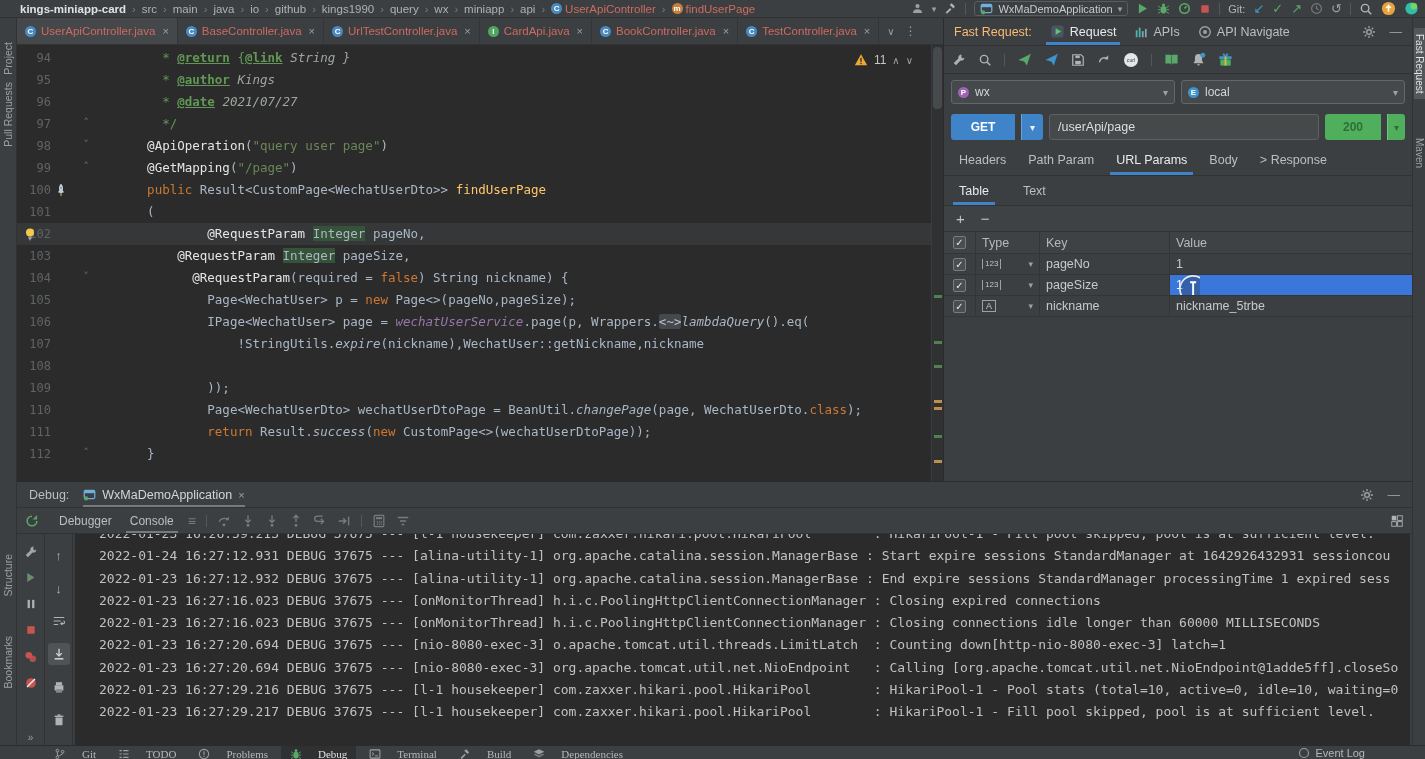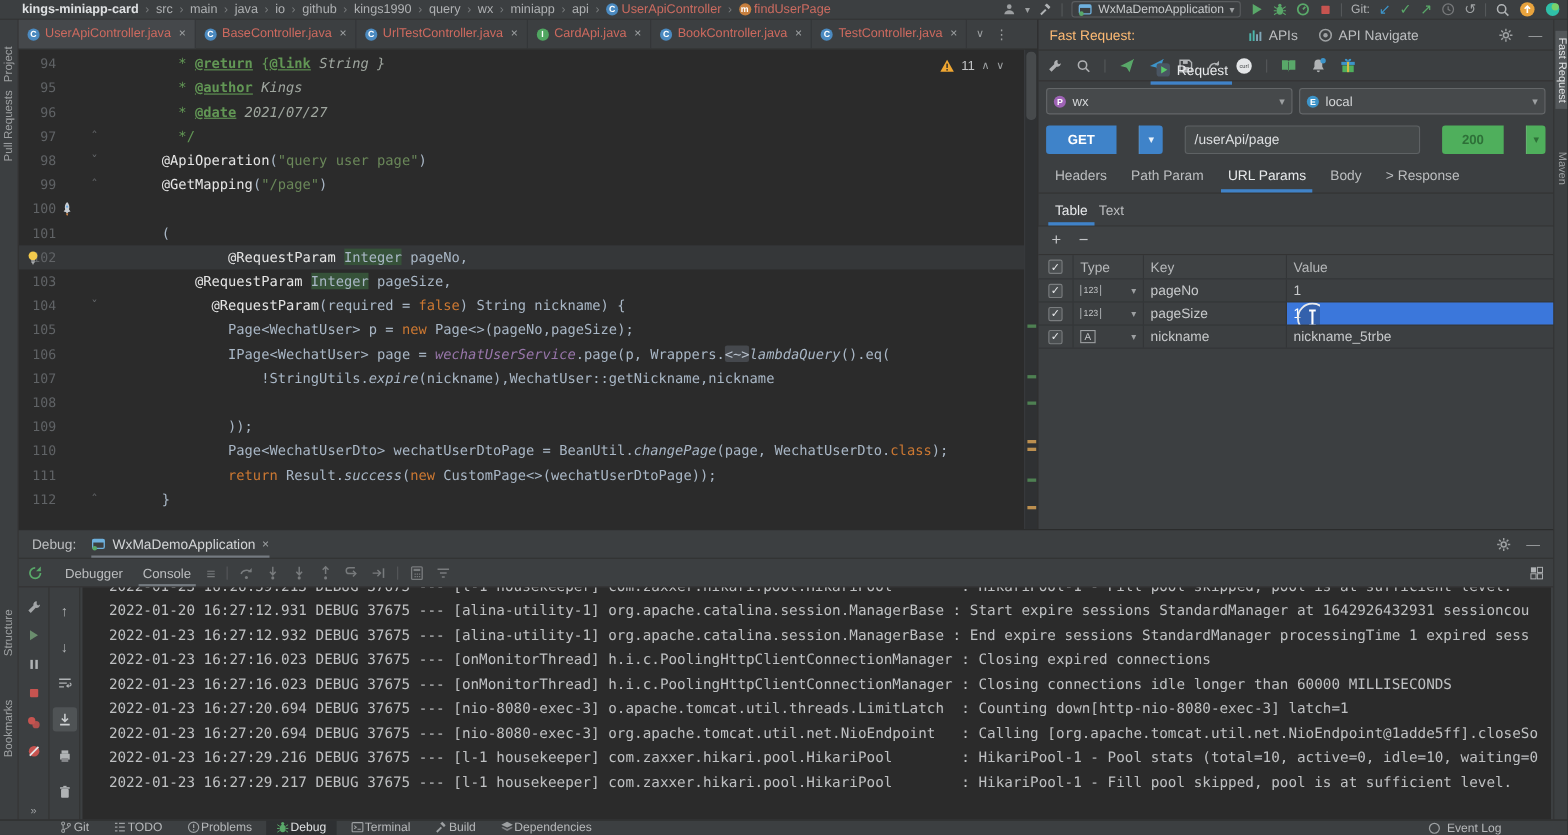--- a/index.html
+++ b/index.html
@@ -56,37 +56,37 @@
   .inspect { position:absolute; right:30px; top:8px; display:flex; align-items:center; gap:6px; color:#c3c5c7; font-family:"Liberation Sans",sans-serif; font-size:12px; }
   .estripe { position:absolute; right:0; top:0; width:12px; height:436px; background:#2f3133; border-left:1px solid #393b3d; }
   .emark { position:absolute; left:2px; width:8px; height:3px; }
   .ethumb { position:absolute; left:1px; top:2px; width:9px; height:62px; background:#55585a; border-radius:4px; opacity:.65; }
 
   
   .rpanel { position:absolute; left:943px; top:18px; width:469px; height:463px; background:#3c3f41; border-left:1px solid #2b2b2b; }
   .rp-head { position:relative; height:28px; border-bottom:1px solid #323232; display:flex; align-items:center; padding:0 10px; gap:18px; font-size:12.5px; color:#bcbec0; }
   .rp-title { color:#fdba74; }
   .rp-tab { display:flex; align-items:center; gap:5px; height:100%; position:relative; }
-  .rp-tab.active { color:#e8eaec;margin-top:32px; }
+  .rp-tab.active { color:#e8eaec; }
   .rp-tab.active::after { content:""; position:absolute; left:-4px; right:-4px; bottom:0; height:3px; background:#4083c9; }
   .rp-head-right { margin-left:auto; display:flex; gap:14px; align-items:center; color:#9da0a2; }
   .rp-toolbar { height:28px; border-bottom:1px solid #323232; display:flex; align-items:center; gap:12px; padding:0 8px; color:#afb1b3; }
   .rp-env { display:flex; gap:6px; padding:6px 7px; }
   .combo { flex:1; height:24px; background:#46494b; border:1px solid #646769; border-radius:3px; display:flex; align-items:center; gap:6px; padding:0 6px; color:#d3d5d7; font-size:12px; }
   .combo .caret { margin-left:auto; color:#9da0a2; font-size:10px; }
-  .rp-req { display:flex; align-items:center; padding:4px 7px; gap:20px; }
+  .rp-req { display:flex; align-items:center; padding:4px 7px; gap:6px; }
   .btn-get { width:64px; height:26px; background:#3f83c9; color:#fff; font-weight:bold; font-size:12px; display:flex; align-items:center; justify-content:center; border-radius:3px 0 0 3px; }
   .btn-get-caret { width:22px; height:26px; background:#3f83c9; border-left:1px solid #68a3d9; color:#eaf2fa; display:flex; align-items:center; justify-content:center; border-radius:0 3px 3px 0; font-size:10px; }
   .url-field { flex:1; height:26px; background:#45494a; border:1px solid #5e6264; border-radius:3px; color:#dcdee0; font-size:12.5px; display:flex; align-items:center; padding:0 8px; }
   .btn-200 { width:56px; height:26px; background:#4faf5c; color:#2e7038; font-weight:bold; display:flex; align-items:center; justify-content:center; border-radius:3px 0 0 3px; }
   .btn-200-caret { width:18px; height:26px; background:#4faf5c; border-left:1px solid #74c47f; color:#2e7038; display:flex; align-items:center; justify-content:center; border-radius:0 3px 3px 0; font-size:10px; }
   .ptabs { height:32px; display:flex; align-items:center; gap:22px; padding:0 15px; font-size:12.5px; color:#bcbec0; border-bottom:1px solid #323232; }
   .ptab { position:relative; height:100%; display:flex; align-items:center; }
   .ptab.active::after { content:""; position:absolute; left:-6px; right:-6px; bottom:0; height:3px; background:#4083c9; }
-  .vtabs { height:30px; display:flex; align-items:center; gap:10px; padding:0 15px; font-size:12.5px; color:#bcbec0; border-bottom:1px solid #323232; }
+  .vtabs { height:30px; display:flex; align-items:center; gap:34px; padding:0 15px; font-size:12.5px; color:#bcbec0; border-bottom:1px solid #323232; }
   .pm-bar { height:26px; display:flex; align-items:center; gap:16px; padding:0 12px; color:#c3c5c7; font-size:15px; border-bottom:1px solid #323232; background:#3f4244; }
   .ptable { font-size:12.5px; color:#c7c9cb; }
   .prow { display:grid; grid-template-columns:32px 64px 130px 1fr; height:21px; align-items:center; border-bottom:1px solid #333537; }
   .prow.head { background:#3f4244; color:#b6b8ba; height:22px; }
   .pcell { padding:0 6px; height:100%; display:flex; align-items:center; border-right:1px solid #333537; overflow:hidden; white-space:nowrap; }
   .pcell:last-child { border-right:none; }
   .pcell.val.sel { background:#3b77db; color:#fff; position:relative; }
   .cbx { width:13px; height:13px; background:#4a4e50; border:1px solid #7a7d7f; border-radius:2px; color:#e8eaec; font-size:10px; display:flex; align-items:center; justify-content:center; margin:0 auto; }
   .type-badge { font-size:8px; letter-spacing:0; border-left:1px solid #9da0a2; border-right:1px solid #9da0a2; padding:0 2px; color:#c3c5c7; line-height:10px; }
   .type-badge.alpha { border:1px solid #9da0a2; padding:0 3px; font-size:9px; }
@@ -106,21 +106,21 @@
   .dbg-left-a { position:absolute; left:0; top:52px; width:28px; bottom:0; border-right:1px solid #323232; display:flex; flex-direction:column; align-items:center; gap:11px; padding-top:10px; }
   .dbg-left-b { position:absolute; left:28px; top:52px; width:28px; bottom:0; border-right:1px solid #323232; display:flex; flex-direction:column; align-items:center; gap:11px; padding-top:10px; }
   .tool-btn { width:22px; height:22px; display:flex; align-items:center; justify-content:center; border-radius:3px; color:#a2a5a7; }
   .tool-btn.on { background:#4f5355; }
   .console { position:absolute; left:58px; top:52px; right:2px; bottom:0; background:#2b2b2b; overflow:hidden; font-family:"DejaVu Sans Mono", monospace; font-size:13px; color:#bfc1c3; padding-left:24px; }
   .logline { height:22.3px; line-height:22.3px; white-space:pre; }
   .logline.clip { margin-top:-11px; }
 
   
   .status { position:absolute; left:0; top:745px; width:1425px; height:14px; background:#3c3f41; border-top:1px solid #2b2b2b; display:flex; align-items:center; font-size:11px; color:#b6b8ba; padding-left:45px; gap:4px; }
-  .st-item { display:flex; align-items:flex-start; gap:1px; padding:0 9px; height:14px; }
+  .st-item { display:flex; align-items:flex-end; gap:16px; padding:0 9px; height:14px;font-family:Liberation Serif, serif; }
   .st-item.active { background:#2e3032; color:#dfe1e3; }
   .st-right { margin-left:auto; display:flex; align-items:center; gap:5px; padding-right:60px; }
 </style>
 </head>
 <body>
 
 <div class="app">
 
   <div class="topbar">
     <div class="crumbs" id="breadcrumbs">
@@ -325,21 +325,21 @@
         <div class="cl"><span class="ln">94</span><span class="gut"></span><span class="fold-col"></span><span class="ct"><span class="tk-c">      * </span><span class="tk-ct">@return</span><span class="tk-c"> {</span><span class="tk-ct">@link</span><span class="tk-ci"> String }</span></span></div>
         <div class="cl"><span class="ln">95</span><span class="gut"></span><span class="fold-col"></span><span class="ct"><span class="tk-c">      * </span><span class="tk-ct">@author</span><span class="tk-ci"> Kings</span></span></div>
         <div class="cl"><span class="ln">96</span><span class="gut"></span><span class="fold-col"></span><span class="ct"><span class="tk-c">      * </span><span class="tk-ct">@date</span><span class="tk-ci"> 2021/07/27</span></span></div>
         <div class="cl"><span class="ln">97</span><span class="gut"></span><span class="fold-col">ˆ</span><span class="ct"><span class="tk-c">      */</span></span></div>
         <div class="cl"><span class="ln">98</span><span class="gut"></span><span class="fold-col">ˇ</span><span class="ct"><span class="tk-a">    @ApiOperation</span><span class="tk-d">(</span><span class="tk-s">"query user page"</span><span class="tk-d">)</span></span></div>
         <div class="cl"><span class="ln">99</span><span class="gut"></span><span class="fold-col">ˆ</span><span class="ct"><span class="tk-a">    @GetMapping</span><span class="tk-d">(</span><span class="tk-s">"/page"</span><span class="tk-d">)</span></span></div>
         <div class="cl"><span class="ln">100</span><span class="gut"><svg width="14" height="14" viewBox="0 0 16 16">
               <path d="M8 .8c2 1.8 2.9 4.7 2 7.8l1.6 2.1-2.2.5L8 12.6l-1.4-1.4-2.2-.5L6 8.6C5.1 5.5 6 2.6 8 .8z" fill="#c8cdd2"></path>
               <circle cx="8" cy="5.6" r="1.2" fill="#67a7e0"></circle>
               <path d="M6.7 12.8L8 15.4l1.3-2.6z" fill="#e8944f"></path>
-            </svg></span><span class="fold-col"></span></div>
+            </svg></span><span class="fold-col"></span><span class="ct"><span class="tk-k">    public</span><span class="tk-d"> Result&lt;CustomPage&lt;WechatUserDto&gt;&gt; </span><span class="tk-m">findUserPage</span></span></div>
         <div class="cl"><span class="ln">101</span><span class="gut"></span><span class="fold-col"></span><span class="ct"><span class="tk-d">    (</span></span></div>
         <div class="cl cur"><span class="ln">102</span><span class="gut"></span><span class="fold-col"></span><span class="ct"><span class="bulb"><svg width="14" height="14" viewBox="0 0 16 16">
                 <circle cx="8" cy="6.4" r="4.6" fill="#F2C94C"></circle>
                 <path d="M6 11.6h4M6.4 13.2h3.2M7 14.6h2" stroke="#a8abad" stroke-width="1.2"></path>
               </svg></span><span class="tk-a">            @RequestParam</span><span class="tk-d"> </span><span class="tk-hl">Integer</span><span class="tk-d"> pageNo,</span></span></div>
         <div class="cl"><span class="ln">103</span><span class="gut"></span><span class="fold-col"></span><span class="ct"><span class="tk-a">        @RequestParam</span><span class="tk-d"> </span><span class="tk-hl">Integer</span><span class="tk-d"> pageSize,</span></span></div>
         <div class="cl"><span class="ln">104</span><span class="gut"></span><span class="fold-col">ˇ</span><span class="ct"><span class="tk-a">          @RequestParam</span><span class="tk-d">(required = </span><span class="tk-k">false</span><span class="tk-d">) String nickname) {</span></span></div>
         <div class="cl"><span class="ln">105</span><span class="gut"></span><span class="fold-col"></span><span class="ct"><span class="tk-d">            Page&lt;WechatUser&gt; p = </span><span class="tk-k">new</span><span class="tk-d"> Page&lt;&gt;(pageNo,pageSize);</span></span></div>
         <div class="cl"><span class="ln">106</span><span class="gut"></span><span class="fold-col"></span><span class="ct"><span class="tk-d">            IPage&lt;WechatUser&gt; page = </span><span class="tk-f">wechatUserService</span><span class="tk-d">.page(p, Wrappers.</span><span class="tk-fold">&lt;~&gt;</span><span class="tk-i">lambdaQuery</span><span class="tk-d">().eq(</span></span></div>
         <div class="cl"><span class="ln">107</span><span class="gut"></span><span class="fold-col"></span><span class="ct"><span class="tk-d">                !StringUtils.</span><span class="tk-i">expire</span><span class="tk-d">(nickname),WechatUser::getNickname,nickname</span></span></div>
@@ -753,21 +753,21 @@
             <svg width="14" height="14" viewBox="0 0 16 16">
               <rect x="4" y="5" width="8" height="9" rx="1" fill="#b0b3b5"></rect>
               <rect x="3" y="3" width="10" height="1.6" fill="#b0b3b5"></rect>
               <rect x="6.3" y="1.6" width="3.4" height="1.6" fill="#b0b3b5"></rect>
             </svg>
           </span>
         </span>
     </div>
     <div class="console" id="console">
         <div class="logline clip">2022-01-23 16:26:59.213 DEBUG 37675 --- [l-1 housekeeper] com.zaxxer.hikari.pool.HikariPool        : HikariPool-1 - Fill pool skipped, pool is at sufficient level.</div>
-        <div class="logline">2022-01-20 16:27:12.931 DEBUG 37675 --- [alina-utility-1] org.apache.catalina.session.ManagerBase : Start expire sessions StandardManager at 1642926432931 sessioncou</div>
+        <div class="logline">2022-01-24 16:27:12.931 DEBUG 37675 --- [alina-utility-1] org.apache.catalina.session.ManagerBase : Start expire sessions StandardManager at 1642926432931 sessioncou</div>
         <div class="logline">2022-01-23 16:27:12.932 DEBUG 37675 --- [alina-utility-1] org.apache.catalina.session.ManagerBase : End expire sessions StandardManager processingTime 1 expired sess</div>
         <div class="logline">2022-01-23 16:27:16.023 DEBUG 37675 --- [onMonitorThread] h.i.c.PoolingHttpClientConnectionManager : Closing expired connections</div>
         <div class="logline">2022-01-23 16:27:16.023 DEBUG 37675 --- [onMonitorThread] h.i.c.PoolingHttpClientConnectionManager : Closing connections idle longer than 60000 MILLISECONDS</div>
         <div class="logline">2022-01-23 16:27:20.694 DEBUG 37675 --- [nio-8080-exec-3] o.apache.tomcat.util.threads.LimitLatch  : Counting down[http-nio-8080-exec-3] latch=1</div>
         <div class="logline">2022-01-23 16:27:20.694 DEBUG 37675 --- [nio-8080-exec-3] org.apache.tomcat.util.net.NioEndpoint   : Calling [org.apache.tomcat.util.net.NioEndpoint@1adde5ff].closeSo</div>
         <div class="logline">2022-01-23 16:27:29.216 DEBUG 37675 --- [l-1 housekeeper] com.zaxxer.hikari.pool.HikariPool        : HikariPool-1 - Pool stats (total=10, active=0, idle=10, waiting=0</div>
         <div class="logline">2022-01-23 16:27:29.217 DEBUG 37675 --- [l-1 housekeeper] com.zaxxer.hikari.pool.HikariPool        : HikariPool-1 - Fill pool skipped, pool is at sufficient level.</div>
       </div>
   </div>
 

